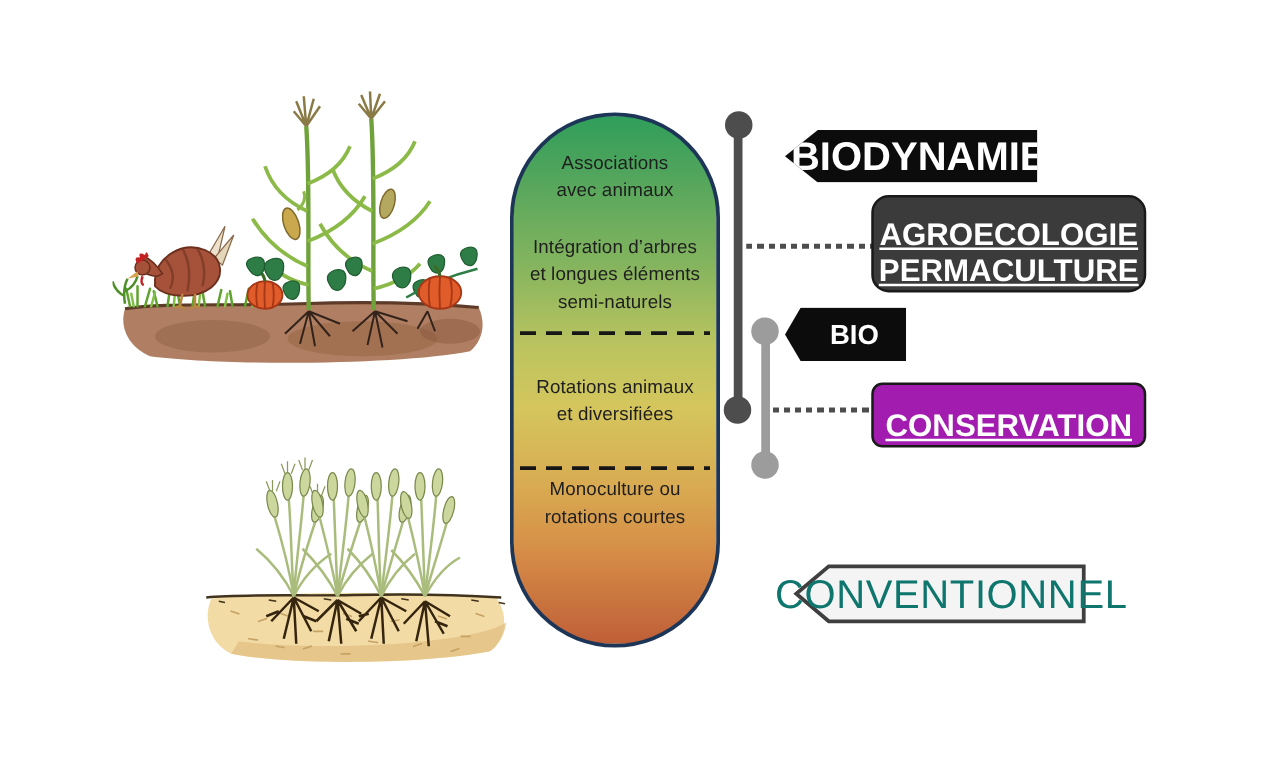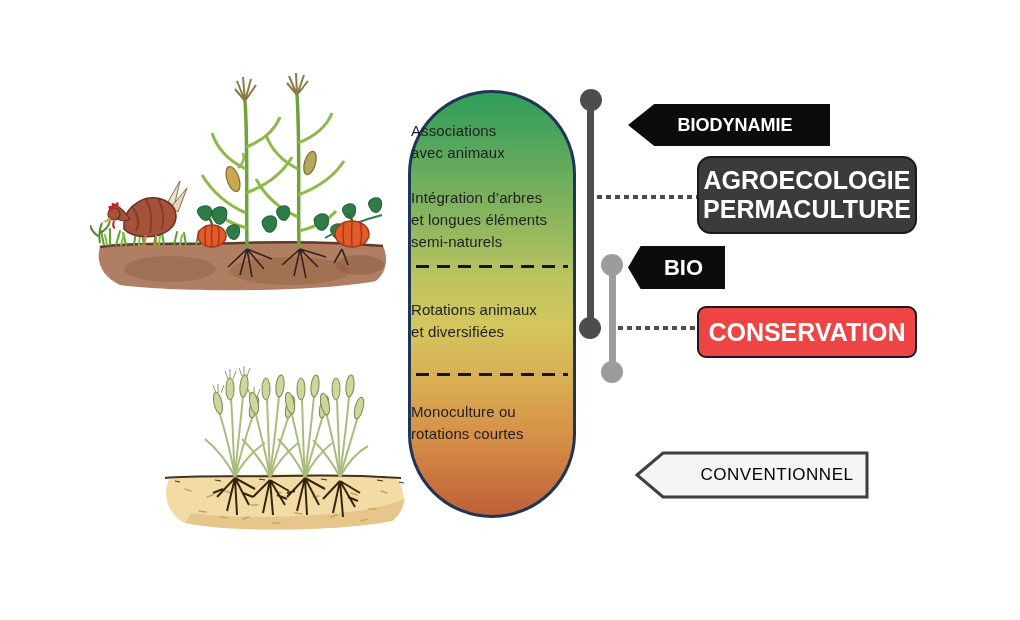--- a/index.html
+++ b/index.html
@@ -11,21 +11,21 @@
 
   
   #capsule{
     left:408px;top:90px;width:168px;height:428px;
     border:3px solid #1d3557;border-radius:90px;box-sizing:border-box;
     background:linear-gradient(180deg,
       #2f9e5a 0%, #4ea45c 10%, #84b45e 28%, #bcc45f 44%,
       #d4c65d 55%, #d9ab52 70%, #d58c46 83%, #bf5f38 100%);
   }
   .cap-text{
-    position:absolute;left:0;width:100%;text-align:left;
+    position:absolute;left:0;width:100%;text-align:center;
     font-size:15px;line-height:22px;color:#1e1e1e;white-space:pre-line;
     letter-spacing:0.1px;
   }
   .dash-sep{
     position:absolute;left:5px;right:5px;height:3px;
     background:repeating-linear-gradient(90deg,#161616 0 13px,transparent 13px 21px);
   }
 
   
   .vbar{background:#4d4d4d;border-radius:3px;}
@@ -38,28 +38,28 @@
   }
 
   
   .tag-black{
     background:#0c0c0c;color:#ffffff;font-weight:bold;
     display:flex;align-items:center;justify-content:center;
     clip-path:polygon(0 50%, 13% 0, 100% 0, 100% 100%, 13% 100%);
   }
   .box-label{
     box-sizing:border-box;color:#ffffff;font-weight:bold;text-align:center;
-    display:flex;align-items:center;justify-content:center;white-space:pre-line;
+    display:flex;align-items:flex-end;justify-content:center;white-space:pre-line;text-decoration:underline;
   }
   #agro-box{background:#3b3b3b;border:2px solid #1a1a1a;border-radius:14px;font-size:25px;line-height:29px;}
-  #conservation-box{background:#ef4444;border:2px solid #1a1a1a;border-radius:9px;font-size:25px;}
+  #conservation-box{background:#a21caf;border:2px solid #1a1a1a;border-radius:9px;font-size:25px;}
   #conv-text{
-    position:absolute;left:44px;top:0;width:200px;height:100%;
+    position:absolute;left:28px;top:0;width:200px;height:100%;
     display:flex;align-items:center;justify-content:center;
-    color:#000000;font-size:17px;letter-spacing:0.5px;
+    color:#0f766e;font-size:32px;letter-spacing:0.5px;
   }
 </style>
 </head>
 <body>
 
 <div id="stage">
 
   <svg class="abs" style="left:90px;top:73px" width="302" height="222" viewBox="0 0 302 222" aria-hidden="true">
 
     <path d="M10,174 C40,169 90,172 150,170 C210,168 260,170 293,173
@@ -249,36 +249,36 @@
   <div id="capsule" class="abs">
     <div class="cap-text" style="top:27px">Associations
 avec animaux</div>
     <div class="cap-text" style="top:94px">Intégration d’arbres
 et longues éléments
 semi-naturels</div>
     <div class="dash-sep" style="top:172px"></div>
     <div class="cap-text" style="top:206px">Rotations animaux
 et diversifiées</div>
     <div class="dash-sep" style="top:280px"></div>
-    <div class="cap-text" style="top:308px">Monoculture ou
+    <div class="cap-text" style="top:288px">Monoculture ou
 rotations courtes</div>
   </div>
 
   <div class="abs vbar" style="left:587px;top:100px;width:7px;height:228px"></div>
   <div class="abs knob" style="left:580px;top:89px"></div>
   <div class="abs knob" style="left:579px;top:317px"></div>
 
   <div class="abs vbar gray" style="left:609px;top:265px;width:7px;height:107px"></div>
   <div class="abs knob gray" style="left:601px;top:254px"></div>
   <div class="abs knob gray" style="left:601px;top:361px"></div>
 
   <div class="abs dotline" style="left:597px;top:195px;width:101px"></div>
   <div class="abs dotline" style="left:618px;top:326px;width:80px"></div>
 
-  <div class="abs tag-black" style="left:628px;top:104px;width:190px;height:42px;font-size:18px;padding-left:12px">
+  <div class="abs tag-black" style="left:628px;top:104px;width:190px;height:42px;font-size:32px;padding-left:12px">
     <span>BIODYNAMIE</span>
   </div>
 
   <div id="agro-box" class="abs box-label" style="left:697px;top:156px;width:220px;height:78px">
     <span>AGROECOLOGIE
 PERMACULTURE</span>
   </div>
 
   <div class="abs tag-black" style="left:628px;top:246px;width:83px;height:43px;font-size:22px;padding-left:14px">
     <span>BIO</span>

